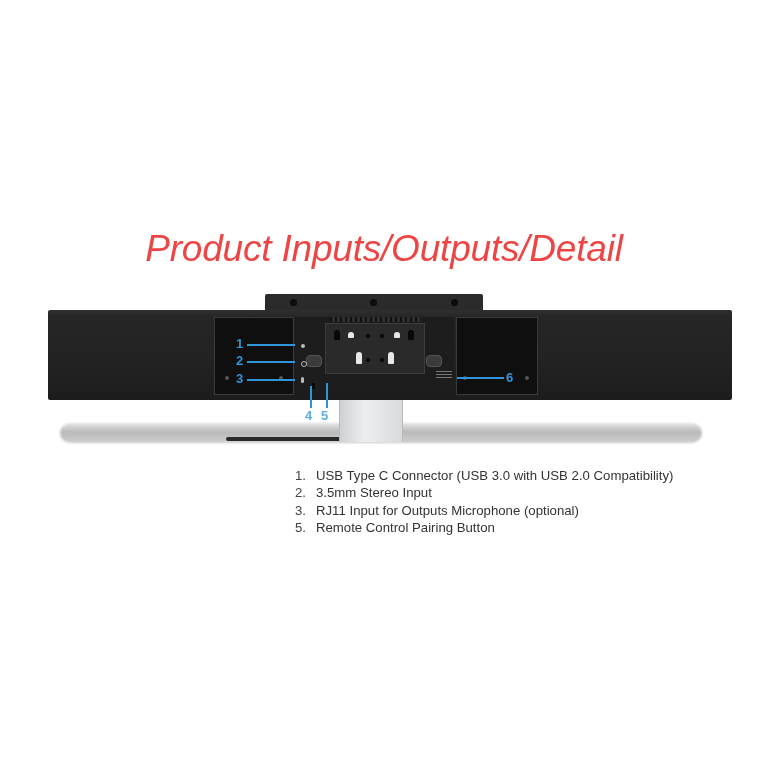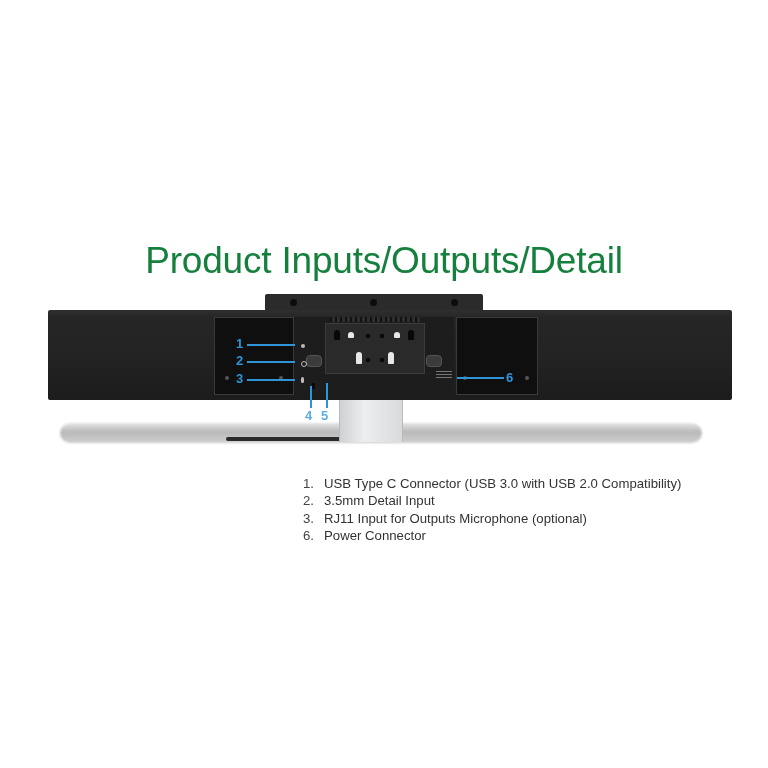--- a/index.html
+++ b/index.html
@@ -1,17 +1,17 @@
 <!DOCTYPE html>
 <html><head>
 <meta charset="utf-8">
 <style>
   html, body { margin:0; padding:0; background:#ffffff; }
   body { width:768px; height:768px; position:relative; overflow:hidden; font-family:"Liberation Sans", sans-serif; }
-  .title { position:absolute; left:0; width:768px; top:240px; text-align:center; font-size:37px; color:#15803d; letter-spacing:-0.2px; }
+  .title { position:absolute; left:0; width:768px; top:228px; text-align:center; font-size:37px; color:#ef4444; letter-spacing:-0.2px;font-style:italic; }
   .shadow { position:absolute; left:60px; top:423px; width:642px; height:20px; border-radius:10px;
     background:linear-gradient(to bottom, #e6e6e6 0%, #b9b9b9 45%, #cfcfcf 100%); filter:blur(1px); }
   .shadow-dark { position:absolute; left:226px; top:437px; width:170px; height:4px; background:#2a2a2a; border-radius:2px; }
   .stand { position:absolute; left:339px; top:362px; width:62px; height:80px;
     background:linear-gradient(to right, #cfd2d4, #eceeef 40%, #d8dadc 100%); border-left:1px solid #b8bbbd; border-right:1px solid #b8bbbd; }
   .stand-fold { position:absolute; left:339px; top:390px; width:62px; height:6px; background:#c4c7c9; }
   .bump { position:absolute; left:265px; top:294px; width:218px; height:17px; background:#2b2b2b; border-radius:2px 2px 0 0; }
   .bump .screw { position:absolute; top:5px; width:7px; height:7px; border-radius:50%; background:#0c0c0c; }
   .bar { position:absolute; left:48px; top:310px; width:684px; height:90px;
     background:linear-gradient(to bottom, #2f2f2f 0%, #262626 8%, #222 60%, #1c1c1c 100%); border-radius:2px; }
@@ -23,21 +23,21 @@
   .plate .slot { position:absolute; width:6px; height:12px; background:#e8e8e8; border-radius:3px 3px 1px 1px; }
   .plate .hole { position:absolute; width:4px; height:4px; background:#0a0a0a; border-radius:1px; }
   .vents { position:absolute; left:330px; top:317px; width:90px; height:5px;
     background:repeating-linear-gradient(to right, #111 0 2px, #2e2e2e 2px 5px); }
   .clip { position:absolute; width:14px; height:10px; background:#3b3b3b; border-radius:4px; border:1px solid #555; }
   .port { position:absolute; width:4px; height:4px; background:#bbb; border-radius:50%; }
   .callout-num { position:absolute; font-weight:bold; font-size:13px; color:#2f94d8; }
   .callout-line { position:absolute; height:2px; background:#2f94d8; }
   .callout-vline { position:absolute; width:2px; background:#2f94d8; }
   .callout-num-light { position:absolute; font-weight:bold; font-size:13px; color:#5aaee5; }
-  .spec-list { position:absolute; left:295px; top:467px; margin:8px; padding:0; list-style:none; font-size:13.2px; color:#333; line-height:17.4px; }
+  .spec-list { position:absolute; left:295px; top:467px; margin:0; padding:0; list-style:none; font-size:13.2px; color:#333; line-height:17.4px; }
   .spec-list li { white-space:nowrap; }
   .spec-list .n { display:inline-block; width:21px; color:#444; }
   .tiny-label { position:absolute; width:16px; height:7px; background:repeating-linear-gradient(to bottom,#777 0 1px, transparent 1px 3px); }
 </style>
 </head>
 <body>
 
 <div class="title">Product Inputs/Outputs/Detail</div>
 
 <div>
@@ -100,16 +100,16 @@
 
   <div class="callout-vline" style="left:326px; top:383px; height:25px"></div>
   <span class="callout-num-light" style="left:321px; top:408px">5</span>
 
   <div class="callout-line" style="left:457px; top:377px; width:47px"></div>
   <span class="callout-num" style="left:506px; top:370px">6</span>
 </div>
 
 <ul class="spec-list">
   <li><span class="n">1.</span><span>USB Type C Connector (USB 3.0 with USB 2.0 Compatibility)</span></li>
-  <li><span class="n">2.</span><span>3.5mm Detail Input</span></li>
+  <li><span class="n">2.</span><span>3.5mm Stereo Input</span></li>
   <li><span class="n">3.</span><span>RJ11 Input for Outputs Microphone (optional)</span></li>
-  <li><span class="n">6.</span><span>Power Connector</span></li>
+  <li><span class="n">5.</span><span>Remote Control Pairing Button</span></li>
 </ul>
 
 </body></html>

